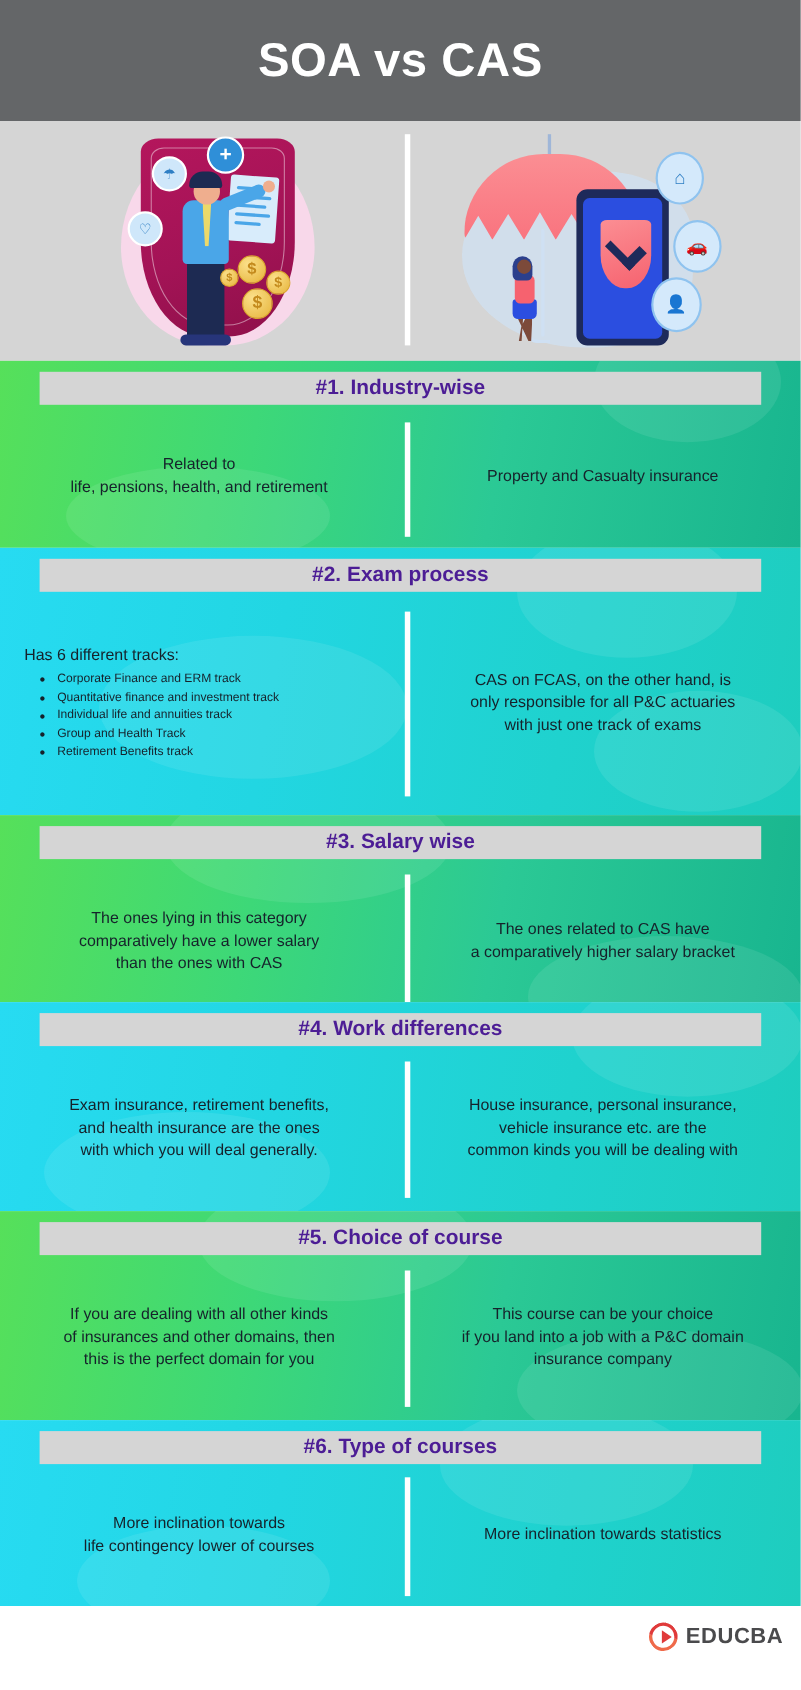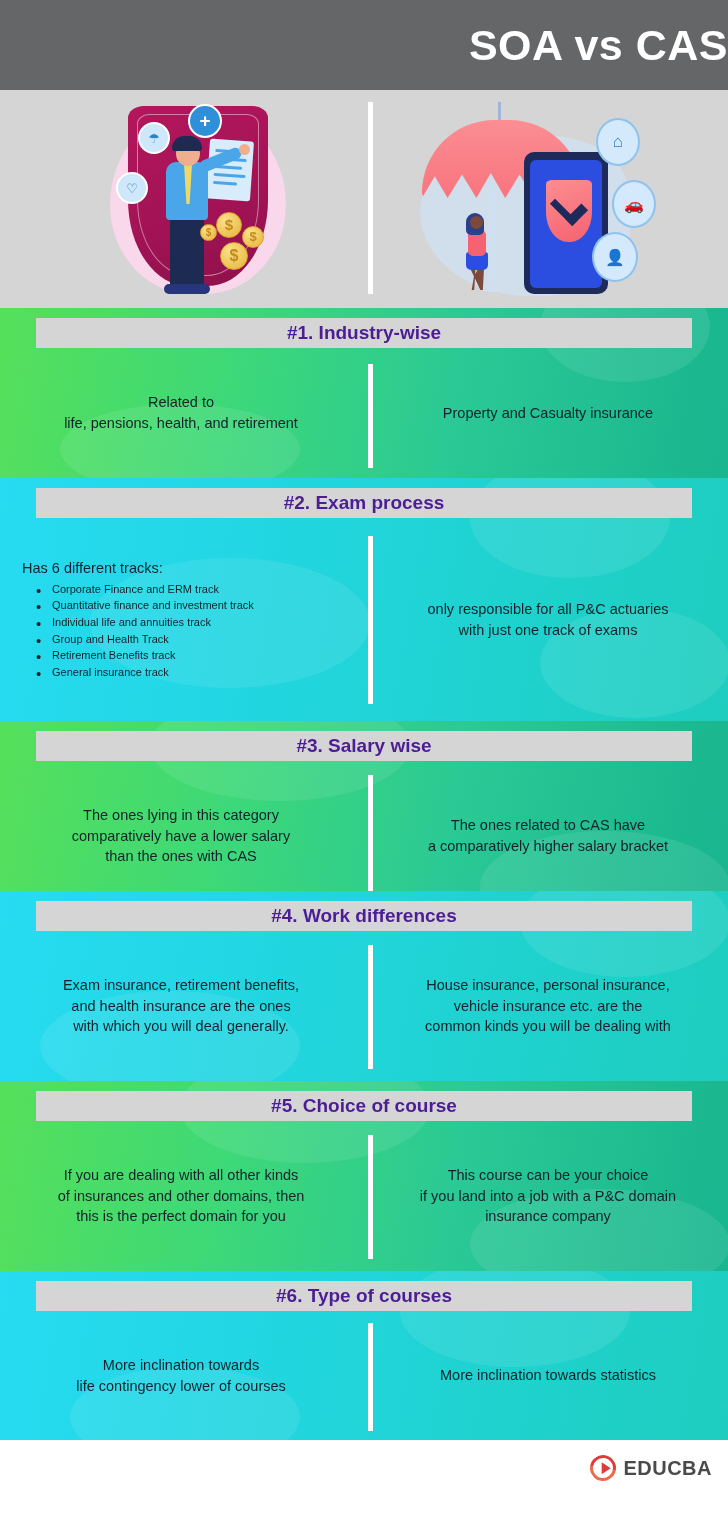--- a/index.html
+++ b/index.html
@@ -6,23 +6,23 @@
   html,body { width:728px; height:1536px; }
   body {
     font-family:"Liberation Sans", sans-serif;
     background:#ffffff;
     overflow:hidden;
   }
   .page { position:relative; width:728px; height:1536px; background:#fff; }
 
   
   .title-bar {
-    height:90px; width:100%;
+    height:110px; width:100%;
     background:#646668;
-    display:flex; align-items:center; justify-content:flex-end;
+    display:flex; align-items:center; justify-content:center;
   }
   .title-bar .title-text {
     color:#ffffff;
     font-size:43px;
     font-weight:bold;
     letter-spacing:0.5px;
   }
 
   
   .hero {
@@ -348,24 +348,24 @@
     <div class="sec-body" style="height:203px;">
       <div class="sec-divider" style="top:18px; height:168px;"></div>
       <div class="col listcol">
         <div class="lead">Has 6 different tracks:</div>
         <ul>
           <li>Corporate Finance and ERM track</li>
           <li>Quantitative finance and investment track</li>
           <li>Individual life and annuities track</li>
           <li>Group and Health Track</li>
           <li>Retirement Benefits track</li>
-          <li>General insurance track</li>
         </ul>
       </div>
       <div class="col right">
+        <p>CAS on FCAS, on the other hand, is</p>
         <p>only responsible for all P&amp;C actuaries</p>
         <p>with just one track of exams</p>
       </div>
     </div>
   </div>
 
   <div class="section green" style="height:170px;">
     <div class="blob" style="left:150px; top:-30px; width:260px; height:110px;"></div>
     <div class="blob" style="left:480px; top:110px; width:250px; height:110px;"></div>
     <div class="sec-header">

